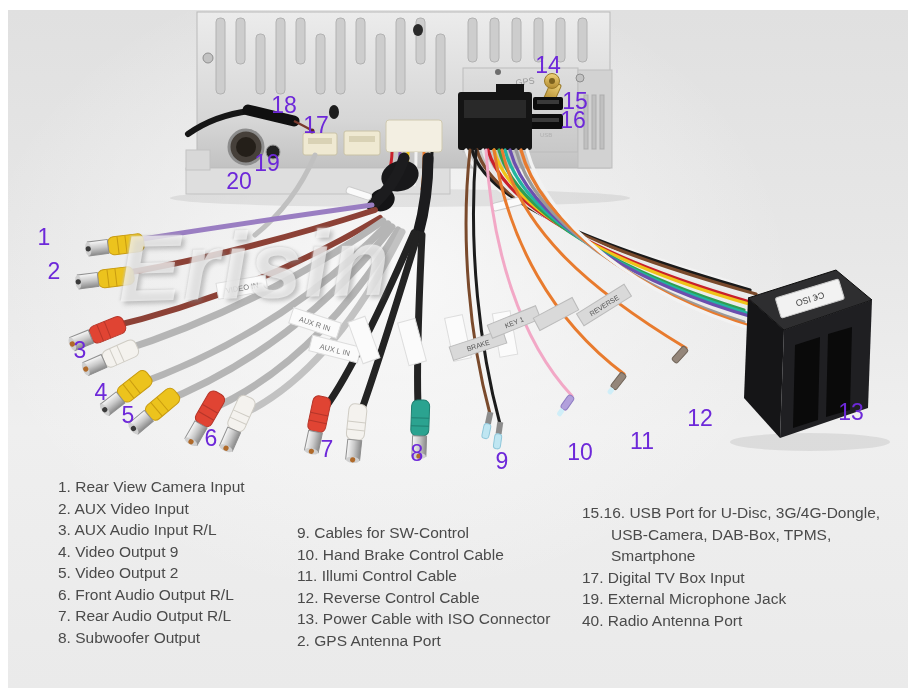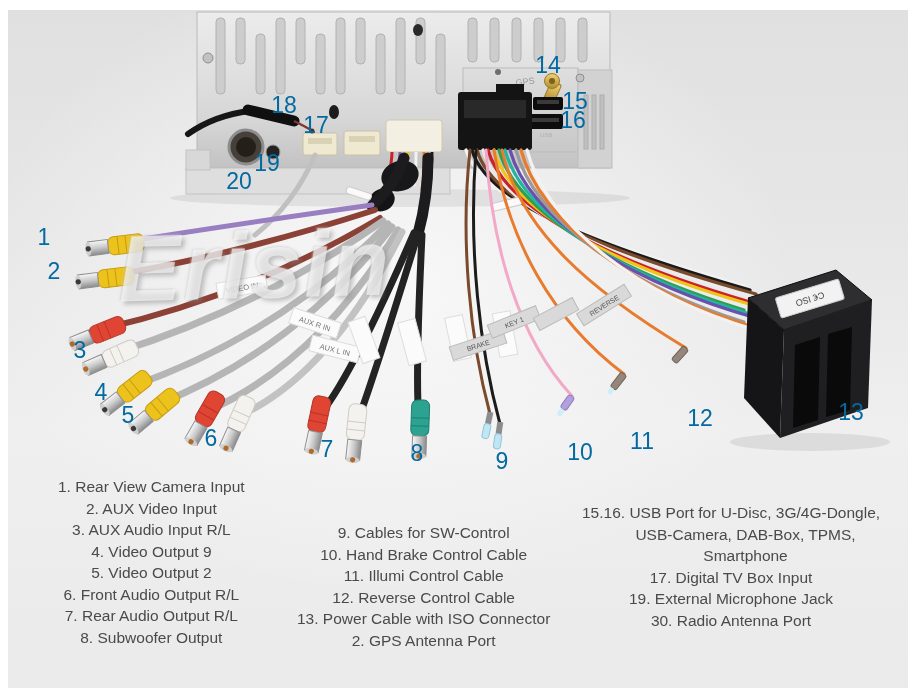--- a/index.html
+++ b/index.html
@@ -18,23 +18,23 @@
   .watermark{
     position:absolute;left:118px;top:212px;z-index:3;
     font-size:94px;font-style:italic;font-weight:bold;letter-spacing:2px;
     color:rgba(252,252,252,0.62);
     text-shadow:3px 3px 4px rgba(130,130,130,0.45), -1px -1px 2px rgba(200,200,200,0.5);
     transform:rotate(-1.5deg);
     pointer-events:none;white-space:nowrap;
   }
   .co{
     position:absolute;z-index:6;transform:translate(-50%,-50%);
-    font-size:23px;color:#0369a1;font-weight:normal;
+    font-size:23px;color:#6d28d9;font-weight:normal;
   }
-  .legend{position:absolute;z-index:5;color:#4a4a4a;font-size:15.5px;line-height:21.5px;text-align:center;}
+  .legend{position:absolute;z-index:5;color:#4a4a4a;font-size:15.5px;line-height:21.5px;}
   .legend .ind{padding-left:29px;}
   #col1{left:58px;top:476px;}
   #col2{left:297px;top:522px;}
   #col3{left:582px;top:502px;}
 </style>
 </head>
 <body>
 
 <div class="photo-bg"></div>
 
@@ -414,14 +414,14 @@
   <div>13. Power Cable with ISO Connector</div>
   <div>2. GPS Antenna Port</div>
 </div>
 
 <div class="legend" id="col3">
   <div>15.16.  USB Port for U-Disc, 3G/4G-Dongle,</div>
   <div class="ind">USB-Camera, DAB-Box, TPMS,</div>
   <div class="ind">Smartphone</div>
   <div>17. Digital TV Box Input</div>
   <div>19. External Microphone Jack</div>
-  <div>30. Radio Antenna Port</div>
+  <div>40. Radio Antenna Port</div>
 </div>
 
 </body></html>

